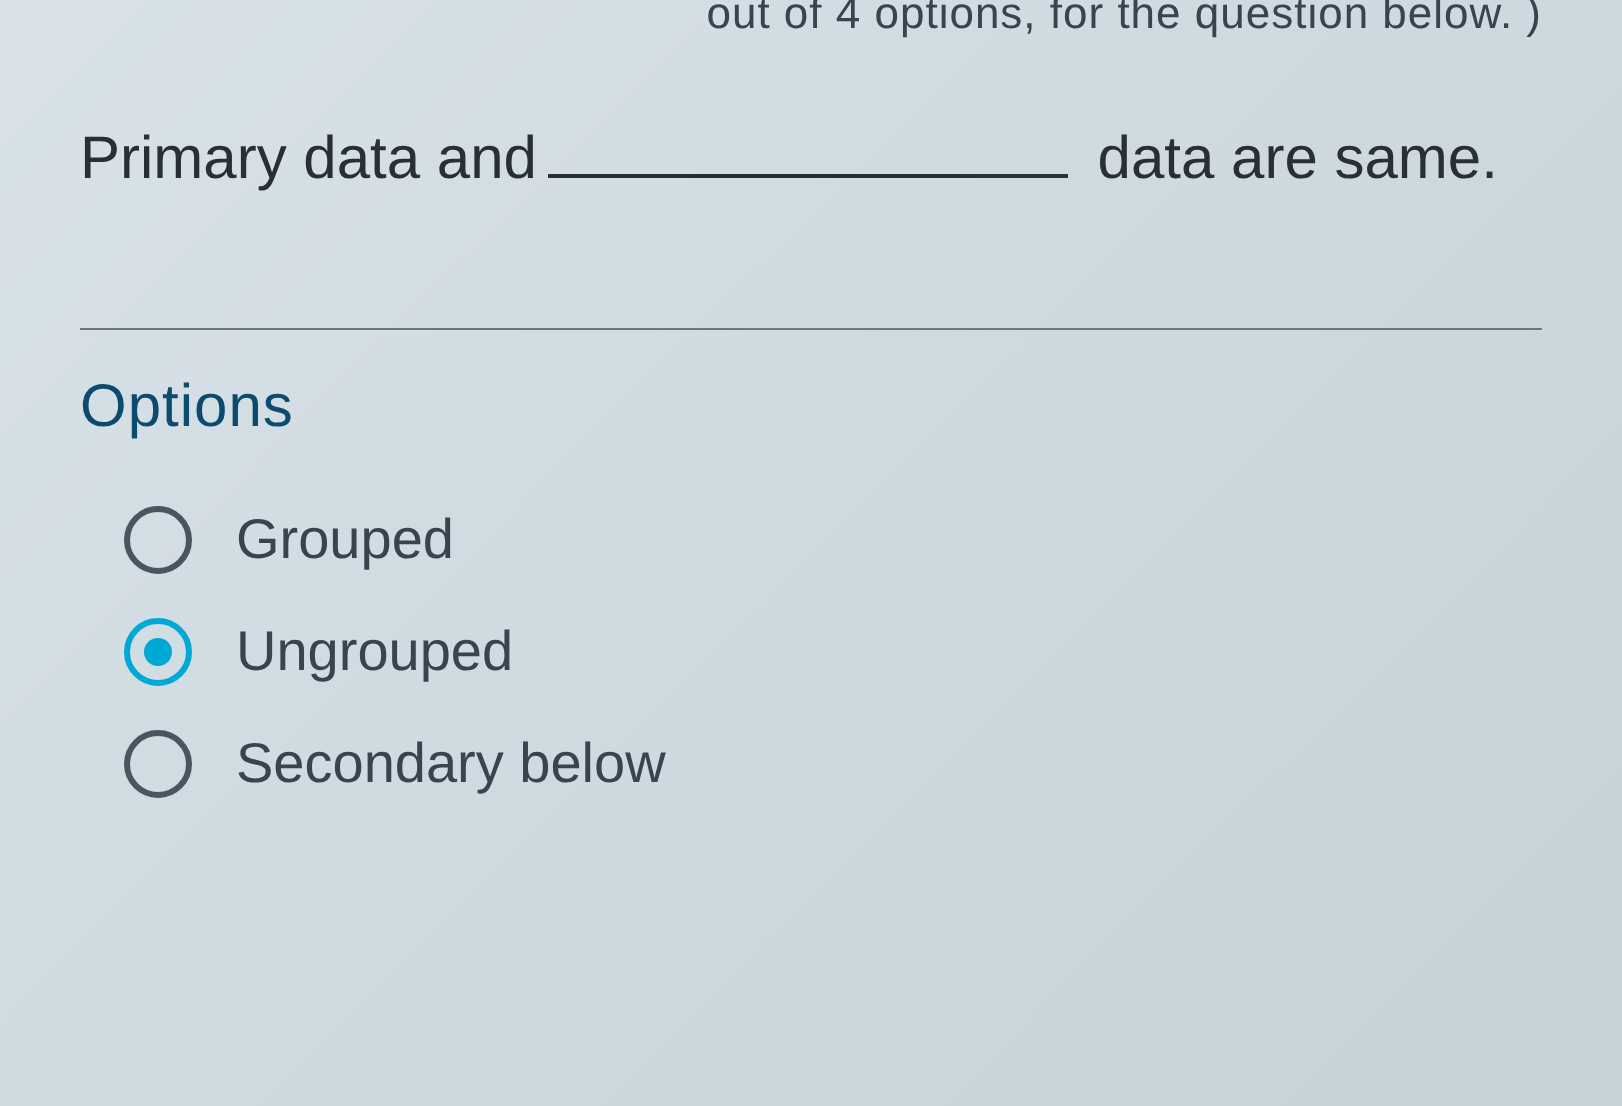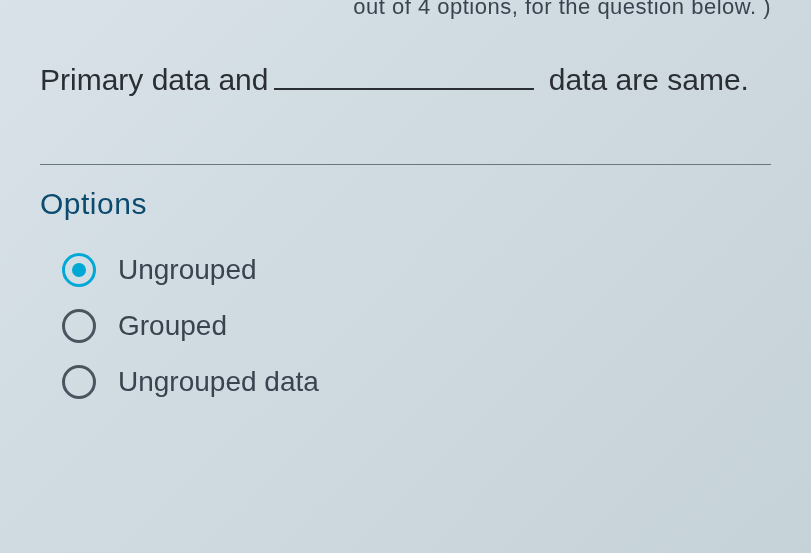--- a/index.html
+++ b/index.html
@@ -99,27 +99,27 @@
     <span>Primary data and</span><span class="blank"></span>
     <span>data are same.</span>
   </div>
 
   <hr class="divider">
 
   <div class="options-title">Options</div>
 
   <div class="options-list">
     <div class="option-row">
+      <div class="radio"></div>
+      <div class="option-label">Grouped</div>
+    </div>
+    <div class="option-row">
       <div class="radio selected">
           <div class="dot"></div>
         </div>
       <div class="option-label">Ungrouped</div>
     </div>
     <div class="option-row">
       <div class="radio"></div>
-      <div class="option-label">Grouped</div>
-    </div>
-    <div class="option-row">
-      <div class="radio"></div>
-      <div class="option-label">Ungrouped data</div>
+      <div class="option-label">Secondary below</div>
     </div>
   </div>
 </div>
 
 </body></html>

